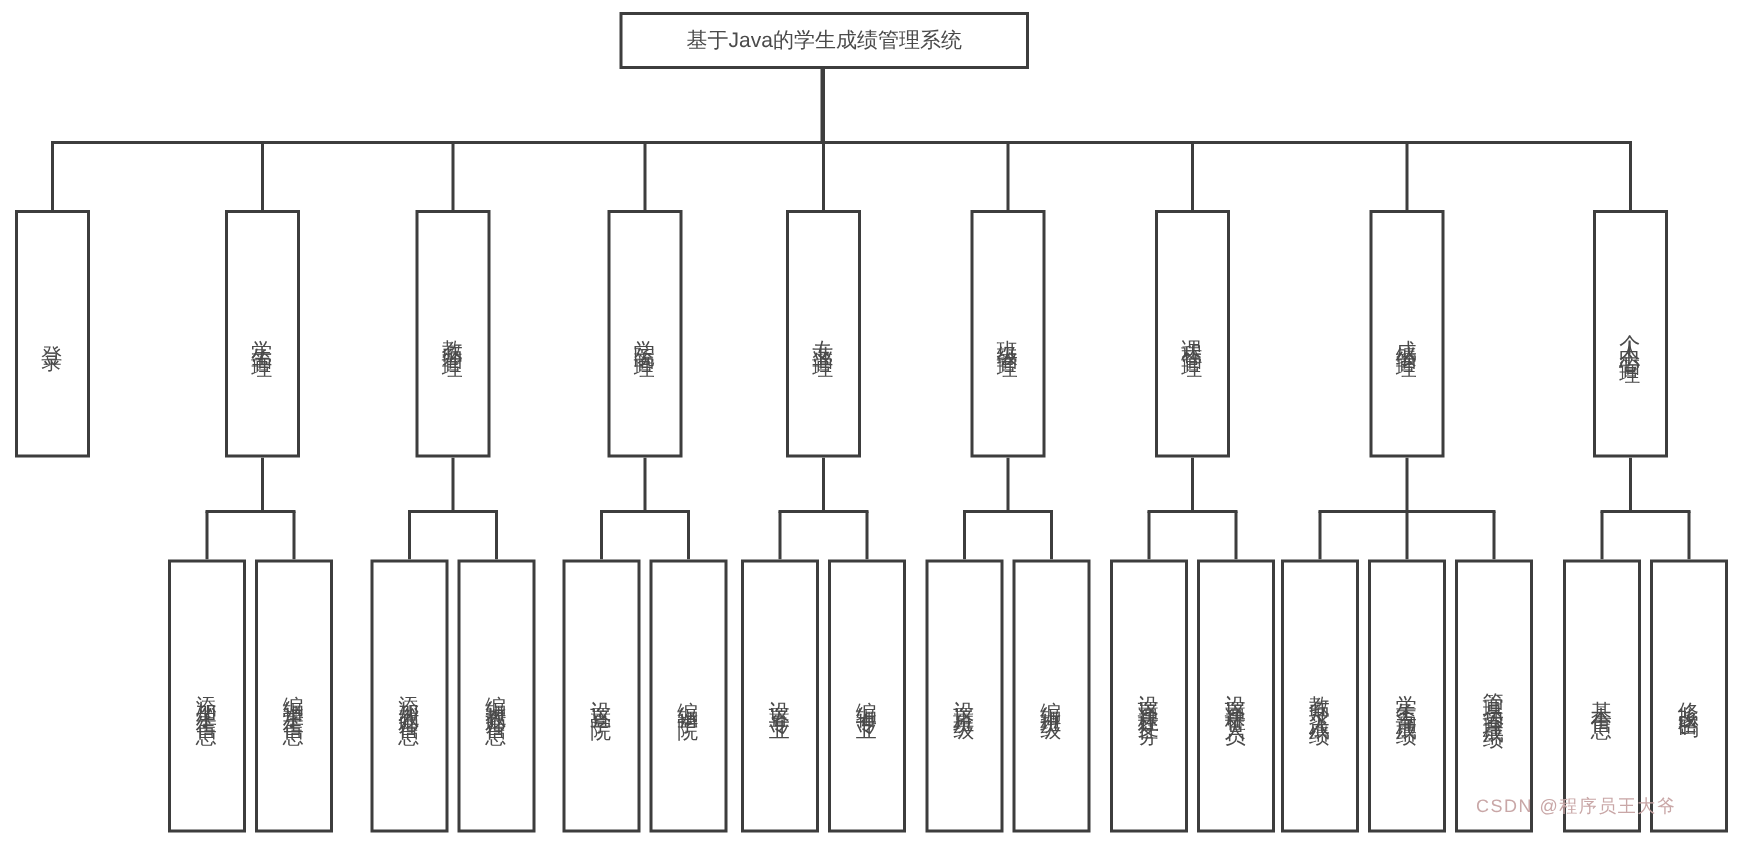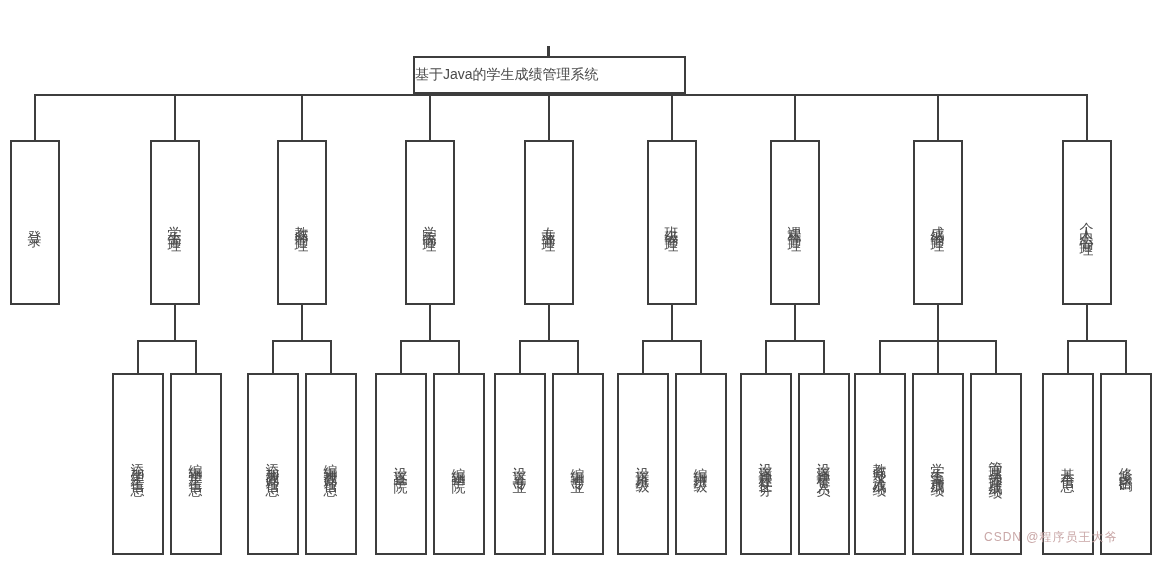--- a/index.html
+++ b/index.html
@@ -19,24 +19,24 @@
     position: absolute;
     left: 413px;
     top: 8px;
     width: 273px;
     height: 38px;
     box-sizing: border-box;
     border: 2px solid #3d3d3d;
     background: #ffffff;
     display: flex;
     align-items: center;
+    justify-content: center;
     font-size: 14px;
     color: #4a4a4a;
     z-index: 1;
-    margin-top: 48px;
   }
   .node-box {
     position: absolute;
     box-sizing: border-box;
     border: 2px solid #3d3d3d;
     background: #ffffff;
     display: flex;
     align-items: center;
     justify-content: center;
     z-index: 1;

